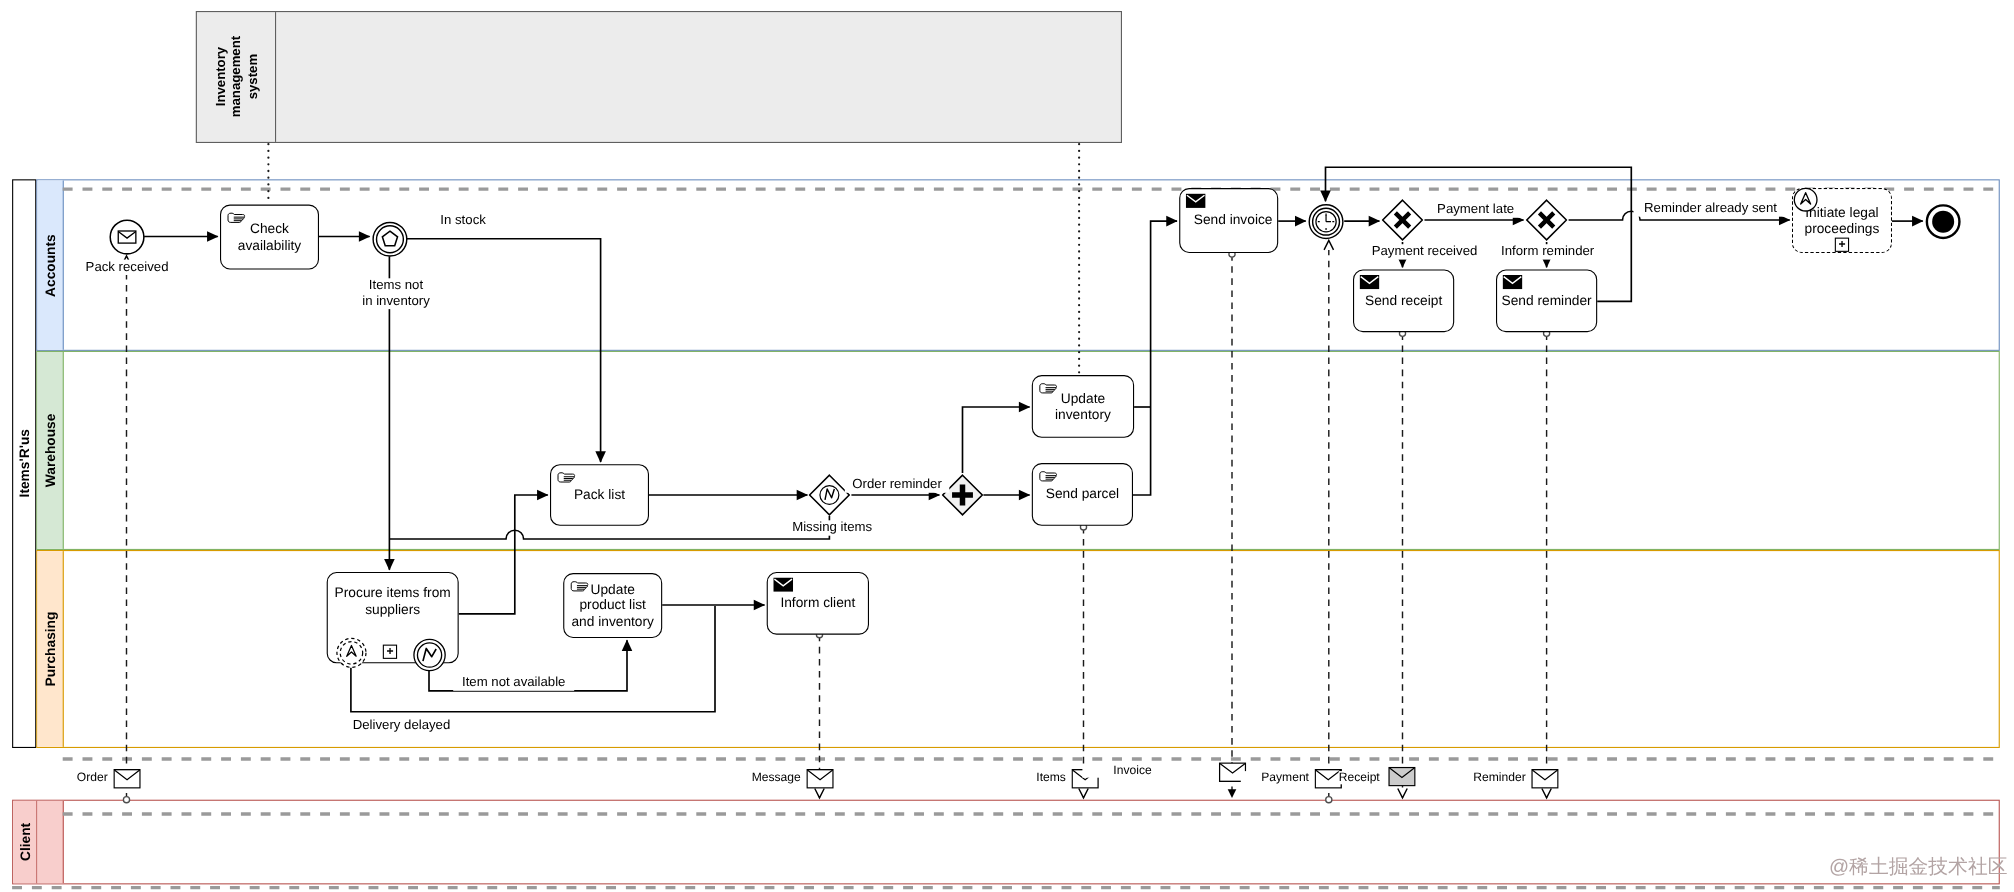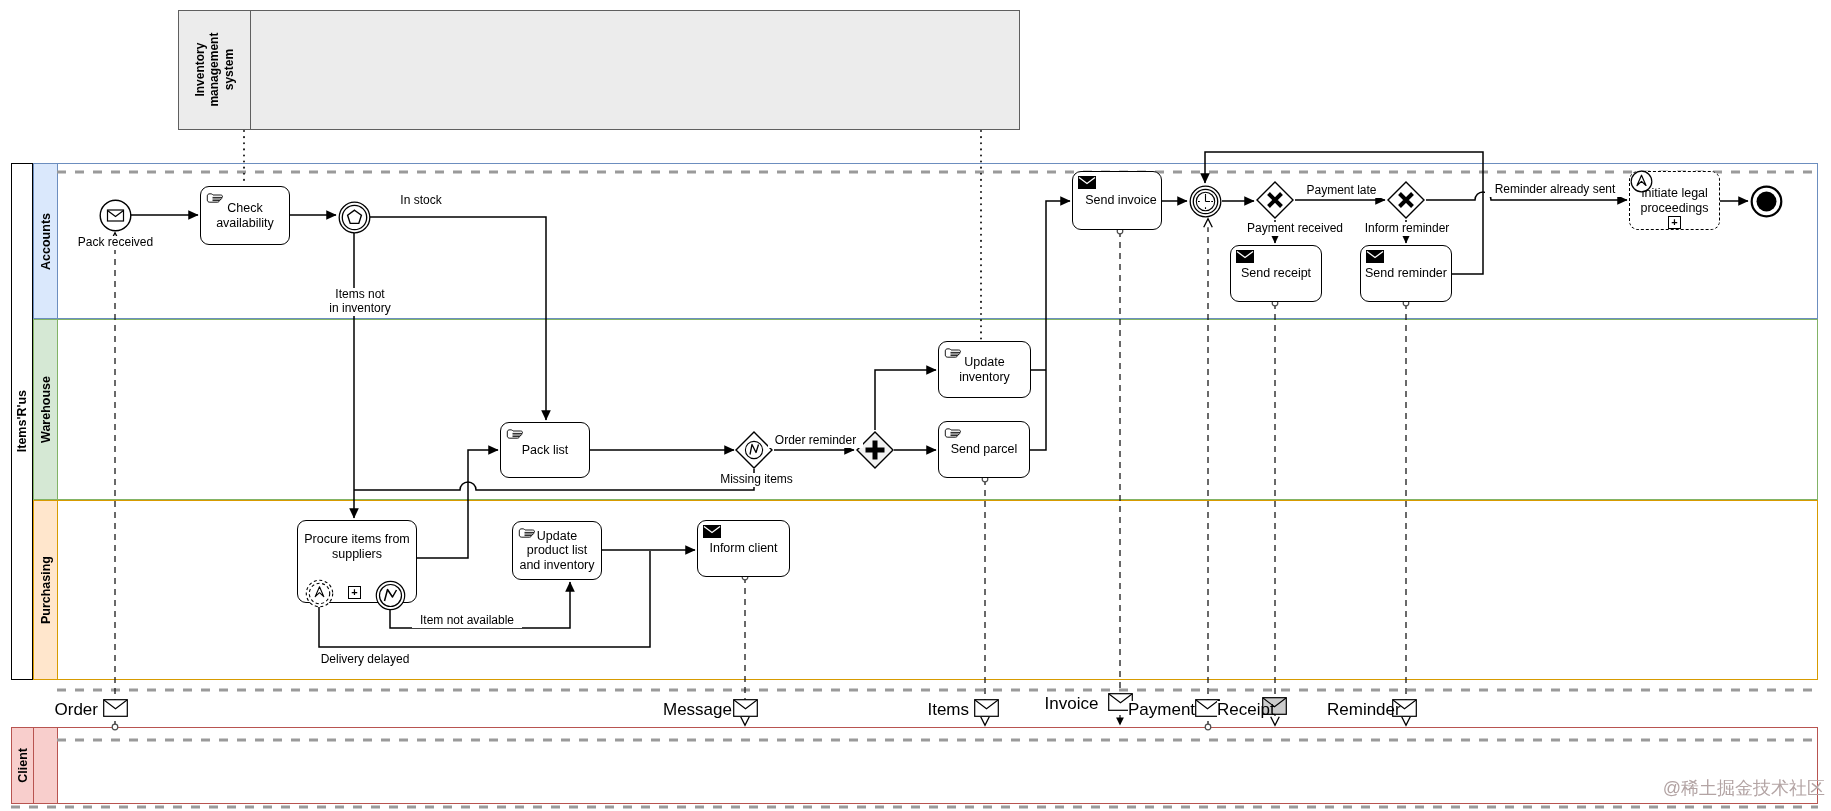--- a/index.html
+++ b/index.html
@@ -13,21 +13,21 @@
   .lane-bar { position:absolute; left:0; top:0; height:100%; width:24px; border-right:1px solid; display:flex; align-items:center; justify-content:center; }
   .toppool { position:absolute; background:#ececec; border:1px solid #5f5f5f; }
   .toppool .bar { position:absolute; left:0; top:0; width:72px; height:100%; border-right:1px solid #5f5f5f; display:flex; align-items:center; justify-content:center; }
   .toppool .bar .rot { transform:rotate(-90deg); font-weight:bold; font-size:12px; text-align:center; width:112px; line-height:1.2; }
   
   .task { position:absolute; background:#fff; border:1.6px solid #000; border-radius:9px; display:flex; align-items:center; justify-content:center; text-align:center; font-size:12.5px; line-height:1.15; color:#000; padding:2px 4px; }
   .task.dashed { border:1.4px dashed #000; }
   .ticon { position:absolute; left:5px; top:4px; }
   .evt { position:absolute; }
   .flabel { position:absolute; font-size:12px; color:#000; text-align:center; background:#fff; line-height:1.15; white-space:pre-line; }
-  .mlabel { position:absolute; font-size:17px; color:#000; background:#fff; line-height:1.1; }
+  .mlabel { position:absolute; font-size:11px; color:#000; background:#fff; line-height:1.1; }
   .right { text-align:right; }
   .marker-box { position:absolute; width:13px; height:13px; border:1.2px solid #000; background:#fff; display:flex; align-items:center; justify-content:center; font-size:11px; line-height:1; font-weight:bold; }
   .watermark { position:absolute; font-size:18px; color:#b3a4a4; text-align:right; }
 </style>
 </head>
 <body>
 
 <div class="canvas">
 
   <div class="toppool" style="left:178px; top:10px; width:842px; height:120px;">
@@ -276,21 +276,21 @@
     <path d="M12.5,12.5 L25.5,25.5 M12.5,25.5 L25.5,12.5" stroke="#000" stroke-width="4"></path>
   </svg>
 
   <svg class="evt" style="left:1387px; top:181px;" width="38" height="38" viewBox="0 0 38 38">
     <polygon points="19,1 37,19 19,37 1,19" fill="#fff" stroke="#000" stroke-width="1.4"></polygon>
     <path d="M12.5,12.5 L25.5,25.5 M12.5,25.5 L25.5,12.5" stroke="#000" stroke-width="4"></path>
   </svg>
 
   <div class="flabel" style="left:62px; top:236px; width:107px;">Pack received</div>
   <div class="flabel" style="left:381px; top:194px; width:80px;">In stock</div>
-  <div class="flabel" style="left:314px; top:253px; width:92px;margin-top:35px;">Items not
+  <div class="flabel" style="left:314px; top:253px; width:92px;">Items not
 in inventory</div>
   <div class="flabel" style="left:714px; top:473px; width:85px;">Missing items</div>
   <div class="flabel" style="left:768px; top:434px; width:95px;">Order reminder</div>
   <div class="flabel" style="left:1299px; top:184px; width:85px;">Payment late</div>
   <div class="flabel" style="left:1240px; top:222px; width:110px;">Payment received</div>
   <div class="flabel" style="left:1362px; top:222px; width:90px;">Inform reminder</div>
   <div class="flabel" style="left:1485px; top:183px; width:140px;">Reminder already sent</div>
   <div class="flabel" style="left:412px; top:614px; width:110px;">Item not available</div>
   <div class="flabel" style="left:315px; top:653px; width:100px;">Delivery delayed</div>
 
@@ -309,21 +309,21 @@
   <svg class="evt" style="left:974px; top:699px;" width="25" height="18" viewBox="0 0 25 18">
       <rect x="0.7" y="0.7" width="23.6" height="16.6" fill="#fff" stroke="#000" stroke-width="1.2"></rect>
       <path d="M1,1 L12.5,9.8 L24,1" fill="none" stroke="#000" stroke-width="1.1"></path>
     </svg>
   <div class="mlabel right" style="left:905px; top:701px; width:64px;">Items</div>
 
   <svg class="evt" style="left:1108px; top:693px;" width="25" height="18" viewBox="0 0 25 18">
       <rect x="0.7" y="0.7" width="23.6" height="16.6" fill="#fff" stroke="#000" stroke-width="1.2"></rect>
       <path d="M1,1 L12.5,9.8 L24,1" fill="none" stroke="#000" stroke-width="1.1"></path>
     </svg>
-  <div class="mlabel right" style="left:1040px; top:695px; width:63px;text-align:center;">Invoice</div>
+  <div class="mlabel right" style="left:984px; top:695px; width:63px;">Invoice</div>
 
   <svg class="evt" style="left:1195px; top:699px;" width="25" height="18" viewBox="0 0 25 18">
       <rect x="0.7" y="0.7" width="23.6" height="16.6" fill="#fff" stroke="#000" stroke-width="1.2"></rect>
       <path d="M1,1 L12.5,9.8 L24,1" fill="none" stroke="#000" stroke-width="1.1"></path>
     </svg>
   <div class="mlabel right" style="left:1128px; top:701px; width:62px;">Payment</div>
 
   <svg class="evt" style="left:1262px; top:697px;" width="25" height="18" viewBox="0 0 25 18">
       <rect x="0.7" y="0.7" width="23.6" height="16.6" fill="#ccc" stroke="#000" stroke-width="1.2"></rect>
       <path d="M1,1 L12.5,9.8 L24,1" fill="none" stroke="#000" stroke-width="1.1"></path>

